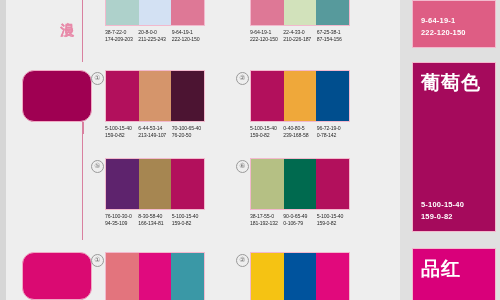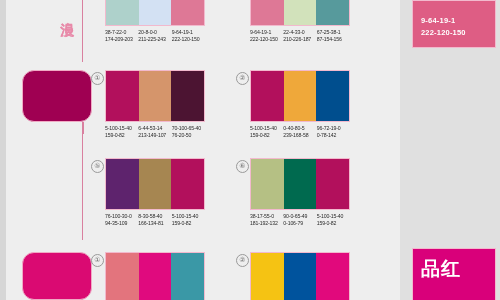--- a/index.html
+++ b/index.html
@@ -258,18 +258,23 @@
       <div class="chip" id="r3g1c1" style="background: rgb(0, 83, 157);"></div>
       <div class="chip" id="r3g1c2" style="background: rgb(225, 9, 124);"></div>
     </div>
   </div>
 
   <div class="card" id="card0" style="left: 412px; top: 0px; width: 84px; height: 48px; background: rgb(222, 93, 132);">
     <div class="card-code" style="top:14px;">9-64-19-1</div>
     <div class="card-code" style="top:26px;">222-120-150</div>
   </div>
 
+  <div class="card" id="card1" style="left: 412px; top: 62px; width: 84px; height: 170px; background: rgb(165, 10, 92);">
+    <div class="card-name" style="top:8px;">葡萄色</div>
+    <div class="card-code" style="top:136px;">5-100-15-40</div>
+    <div class="card-code" style="top:148px;">159-0-82</div>
+  </div>
 
   <div class="card" id="card2" style="left: 412px; top: 248px; width: 84px; height: 64px; background: rgb(217, 0, 122);">
     <div class="card-name" style="top:8px;">品红</div>
   </div>
 
 </div>
 
 </body></html>

